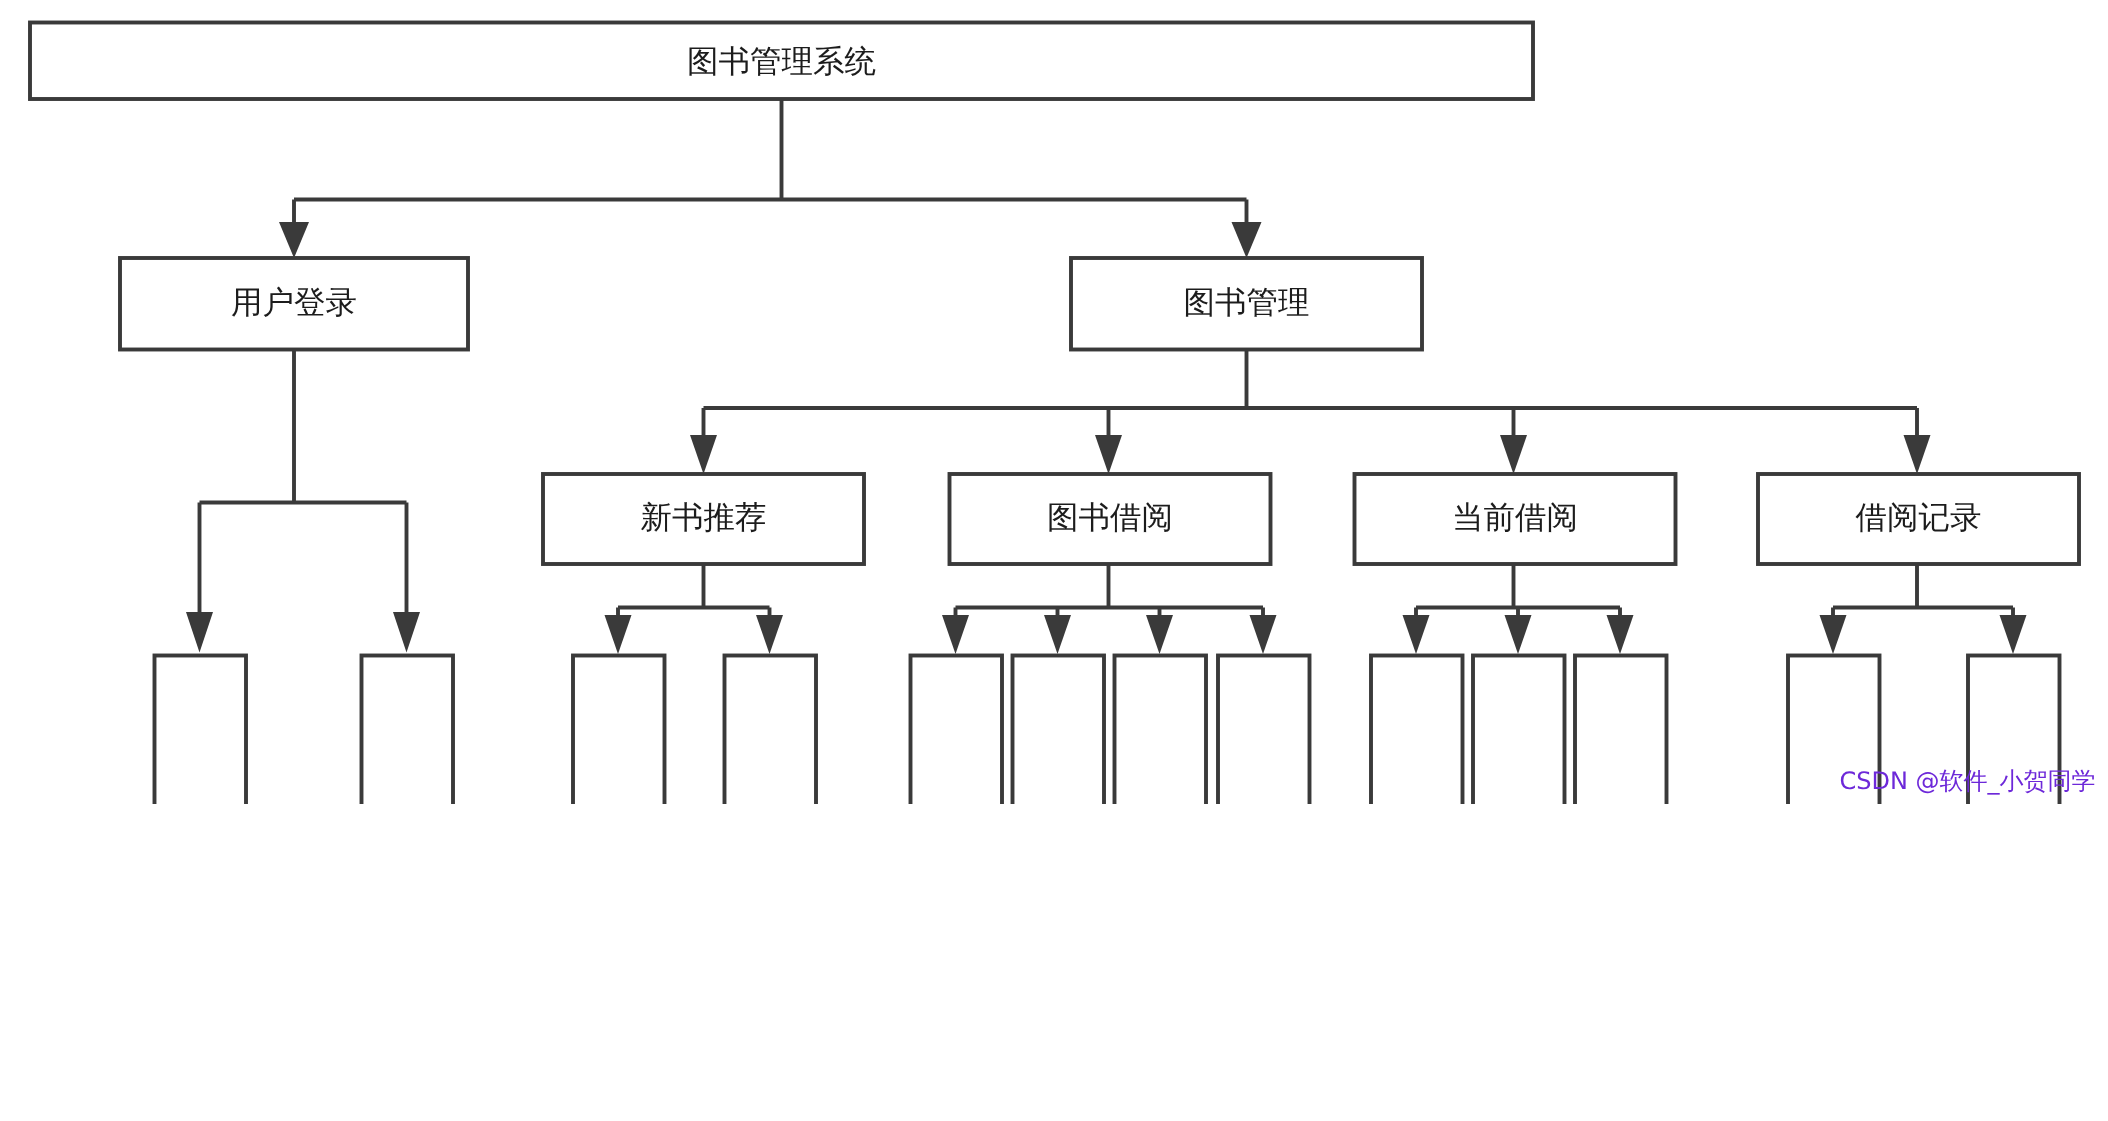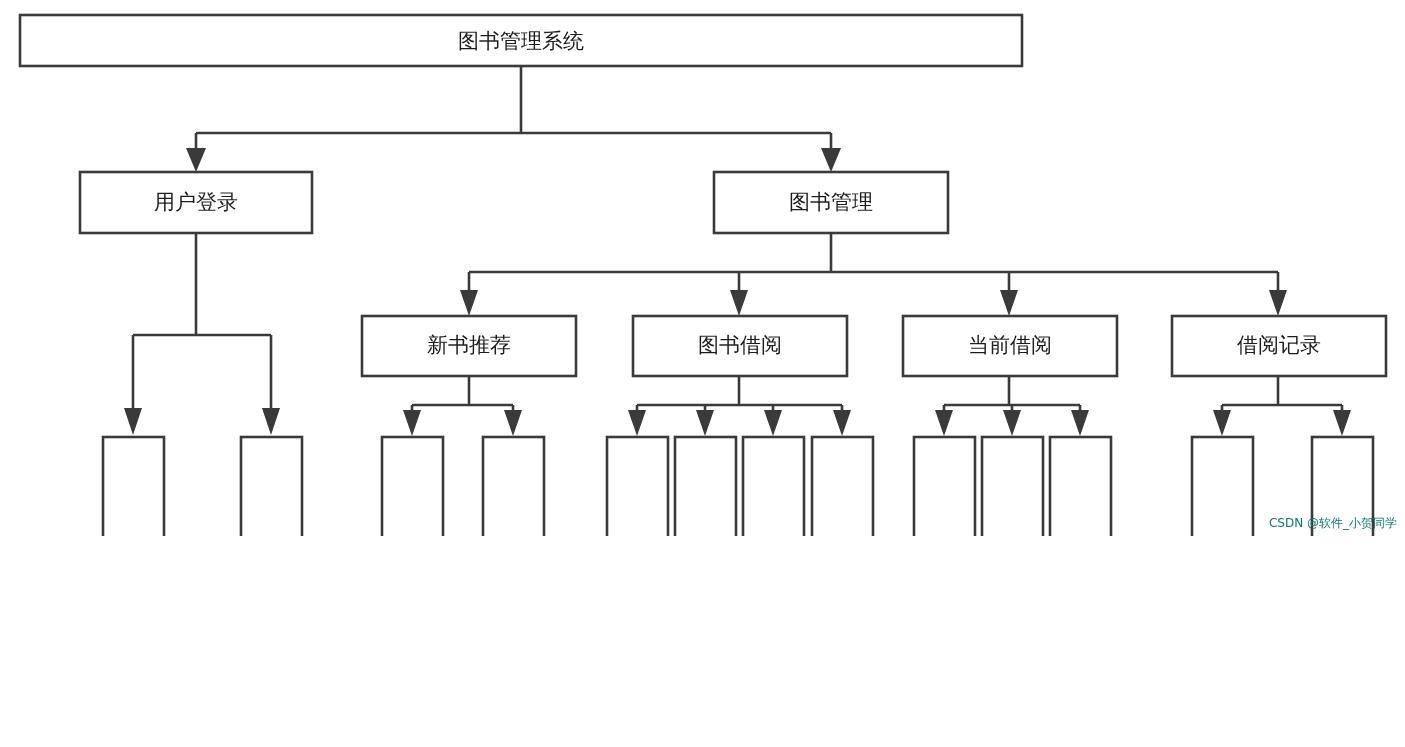--- a/index.html
+++ b/index.html
@@ -62,22 +62,22 @@
     align-items: flex-start;
     justify-content: center;
     pointer-events: none;
     user-select: none;
   }
   .watermark {
     position: absolute;
     right: 8px;
     bottom: 4px;
     font-family: "DejaVu Sans", "Liberation Sans", sans-serif;
-    font-size: 12px;
-    color: #0f766e;
+    font-size: 16px;
+    color: #6d28d9;
     white-space: nowrap;
     user-select: none;
   }
 </style>
 </head>
 <body>
 
 <div id="diagram-root">
 
   <svg class="tree-canvas" viewBox="0 0 1405 747" xmlns="http://www.w3.org/2000/svg">

